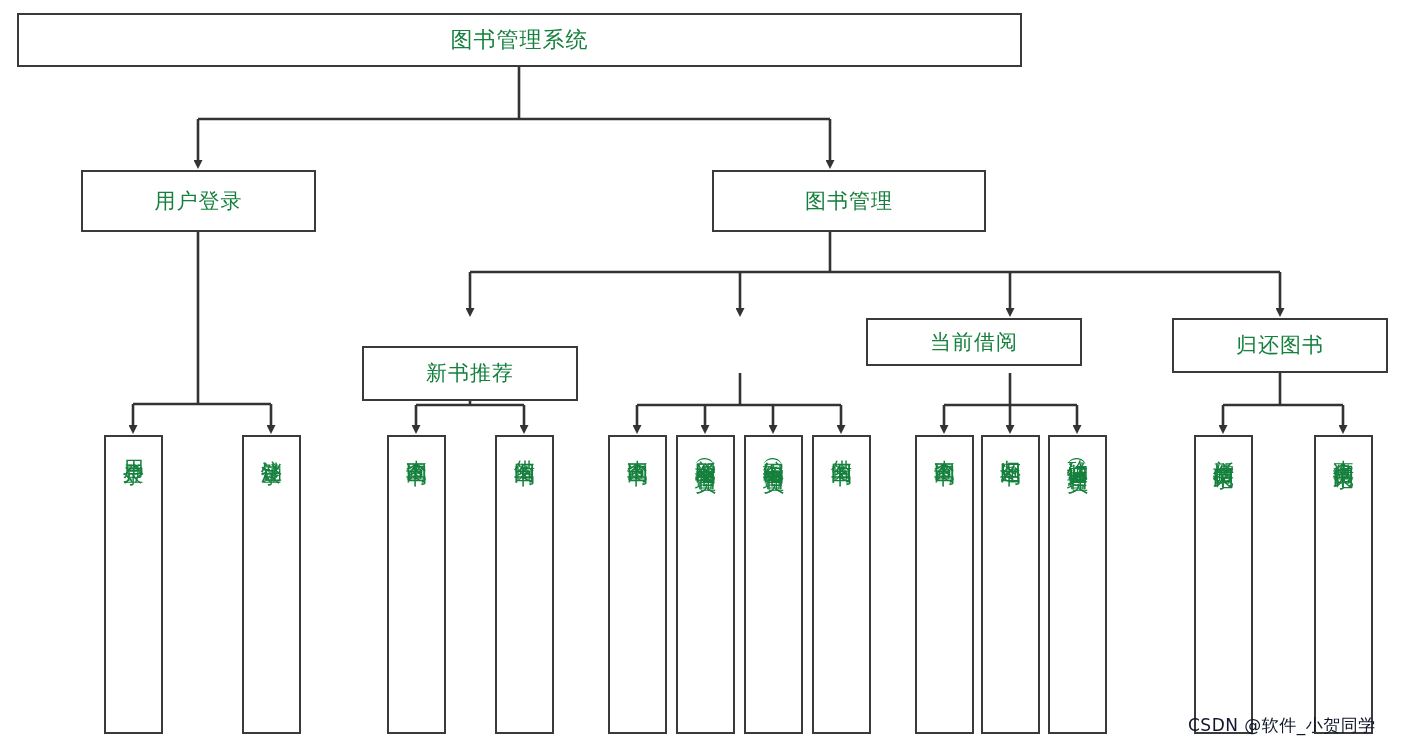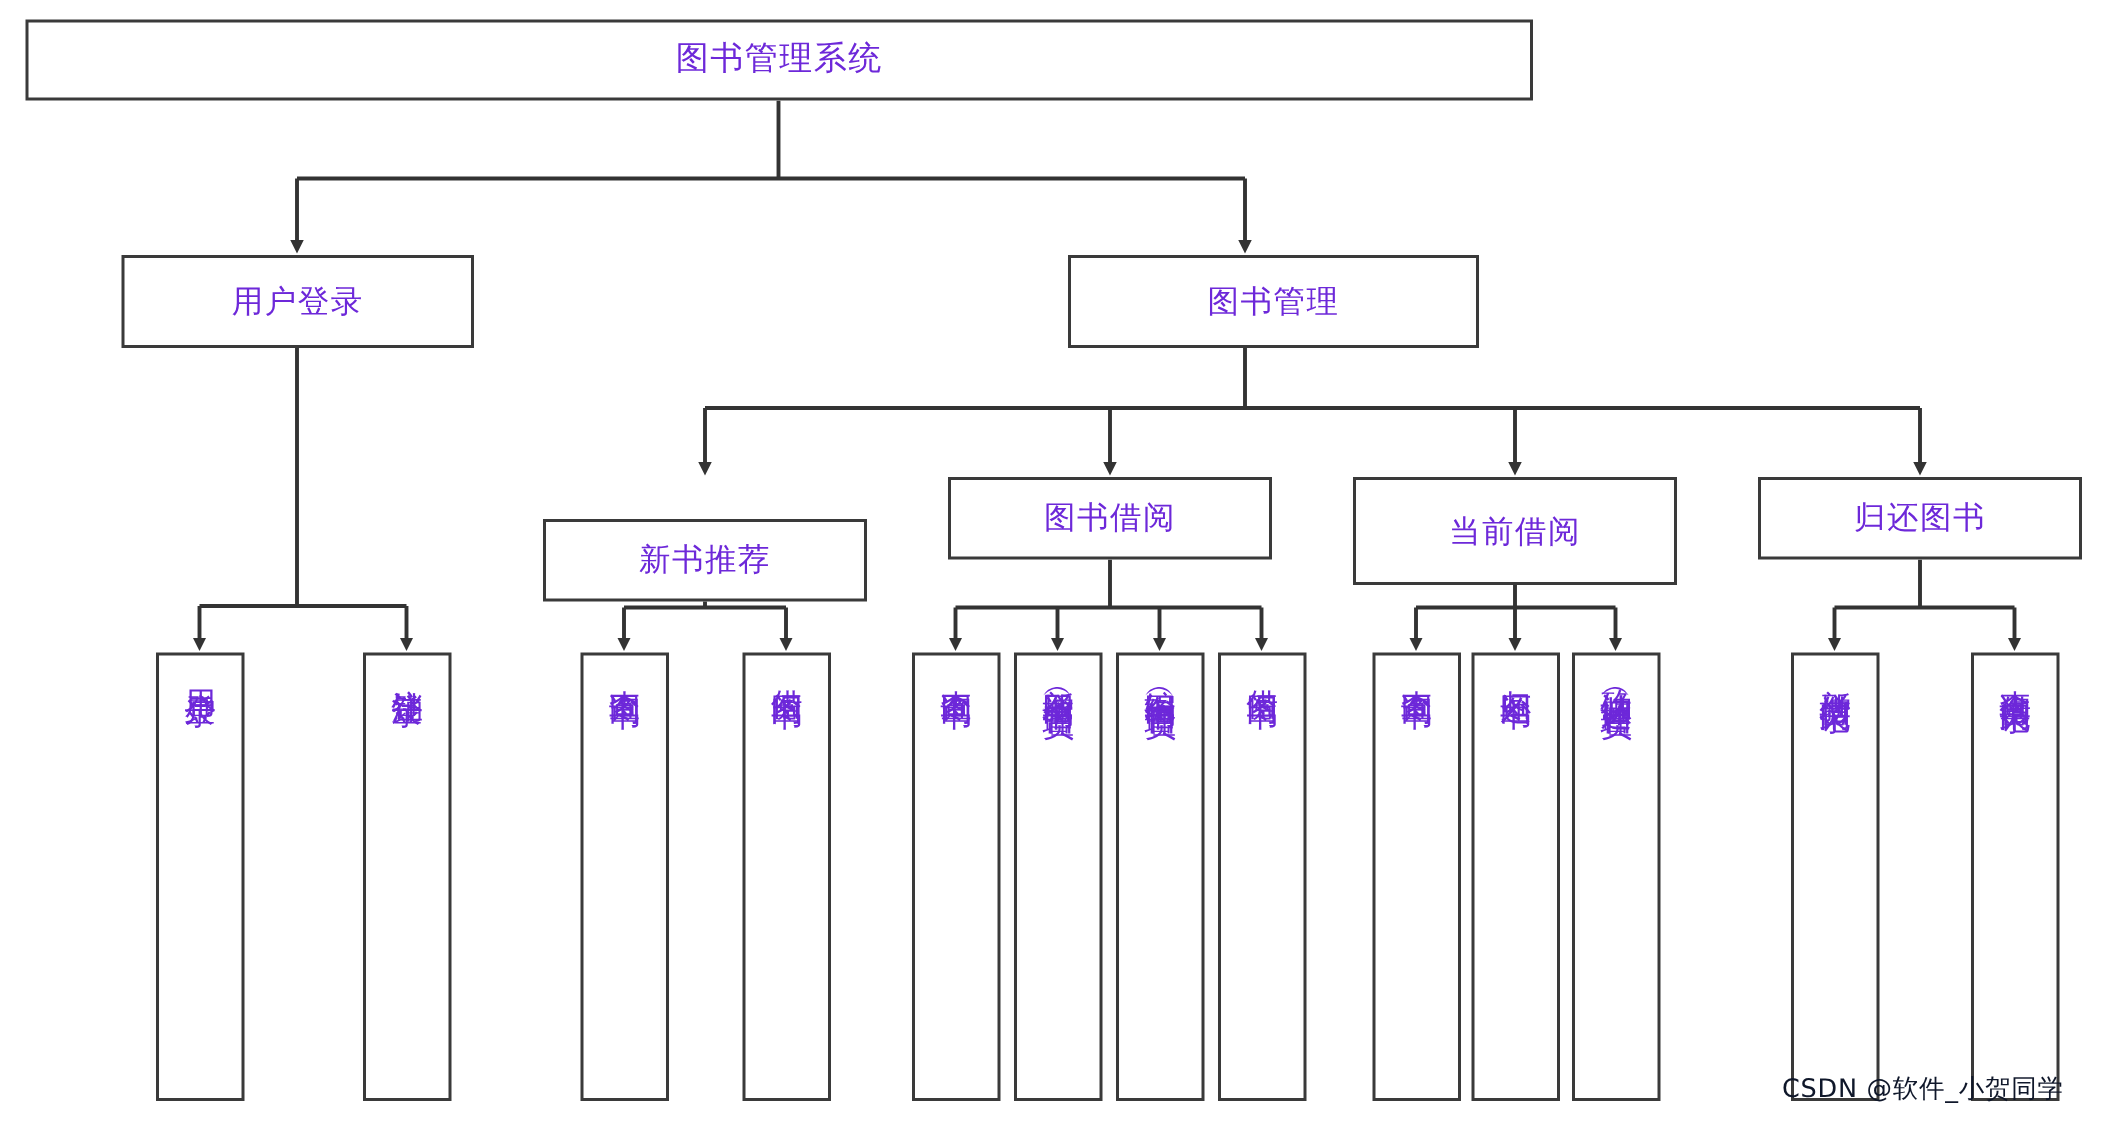--- a/index.html
+++ b/index.html
@@ -27,21 +27,21 @@
     pointer-events: none;
   }
   .node {
     position: absolute;
     box-sizing: border-box;
     border: 2px solid #3a3a3a;
     background: #ffffff;
     display: flex;
     align-items: center;
     justify-content: center;
-    color: #6d28d9;
+    color: #15803d;
   }
   .node .label {
     font-size: 21px;
     line-height: 1.15;
     letter-spacing: 1px;
     white-space: nowrap;
   }
   
   .node.vertical {
     align-items: flex-start;
@@ -132,24 +132,21 @@
   <div class="node" style="left:81px; top:170px; width:235px; height:62px;">
     <span class="label">用户登录</span>
   </div>
   <div class="node" style="left:712px; top:170px; width:274px; height:62px;">
     <span class="label">图书管理</span>
   </div>
 
   <div class="node" style="left:362px; top:318px; width:216px; height:55px;margin-top:28px;">
     <span class="label">新书推荐</span>
   </div>
-  <div class="node" style="left:632px; top:318px; width:216px; height:55px;">
-    <span class="label">图书借阅</span>
-  </div>
-  <div class="node" style="left:902px; top:318px; width:216px; height:72px;">
+  <div class="node" style="left:866px; top:318px; width:216px; height:48px;">
     <span class="label">当前借阅</span>
   </div>
   <div class="node" style="left:1172px; top:318px; width:216px; height:55px;">
     <span class="label">归还图书</span>
   </div>
 
   <div class="node vertical" style="left:104px; top:435px; width:59px; height:299px;">
     <span class="label">用户登录</span>
   </div>
   <div class="node vertical" style="left:242px; top:435px; width:59px; height:299px;">

